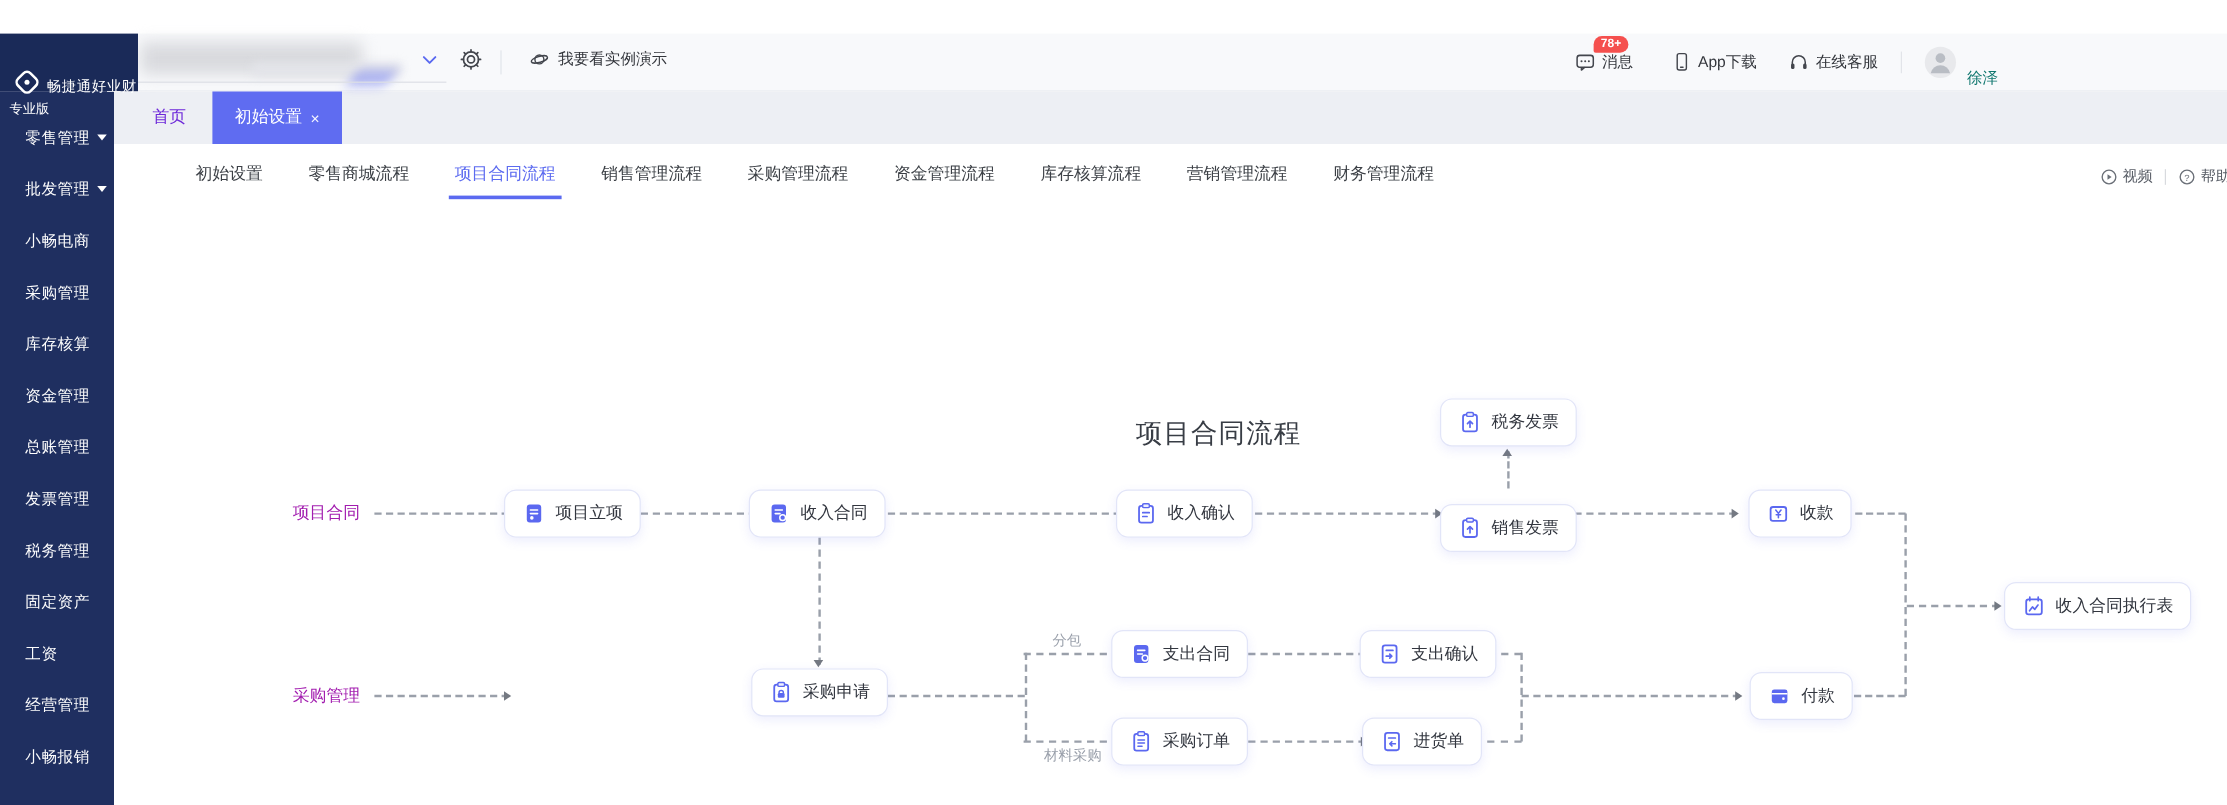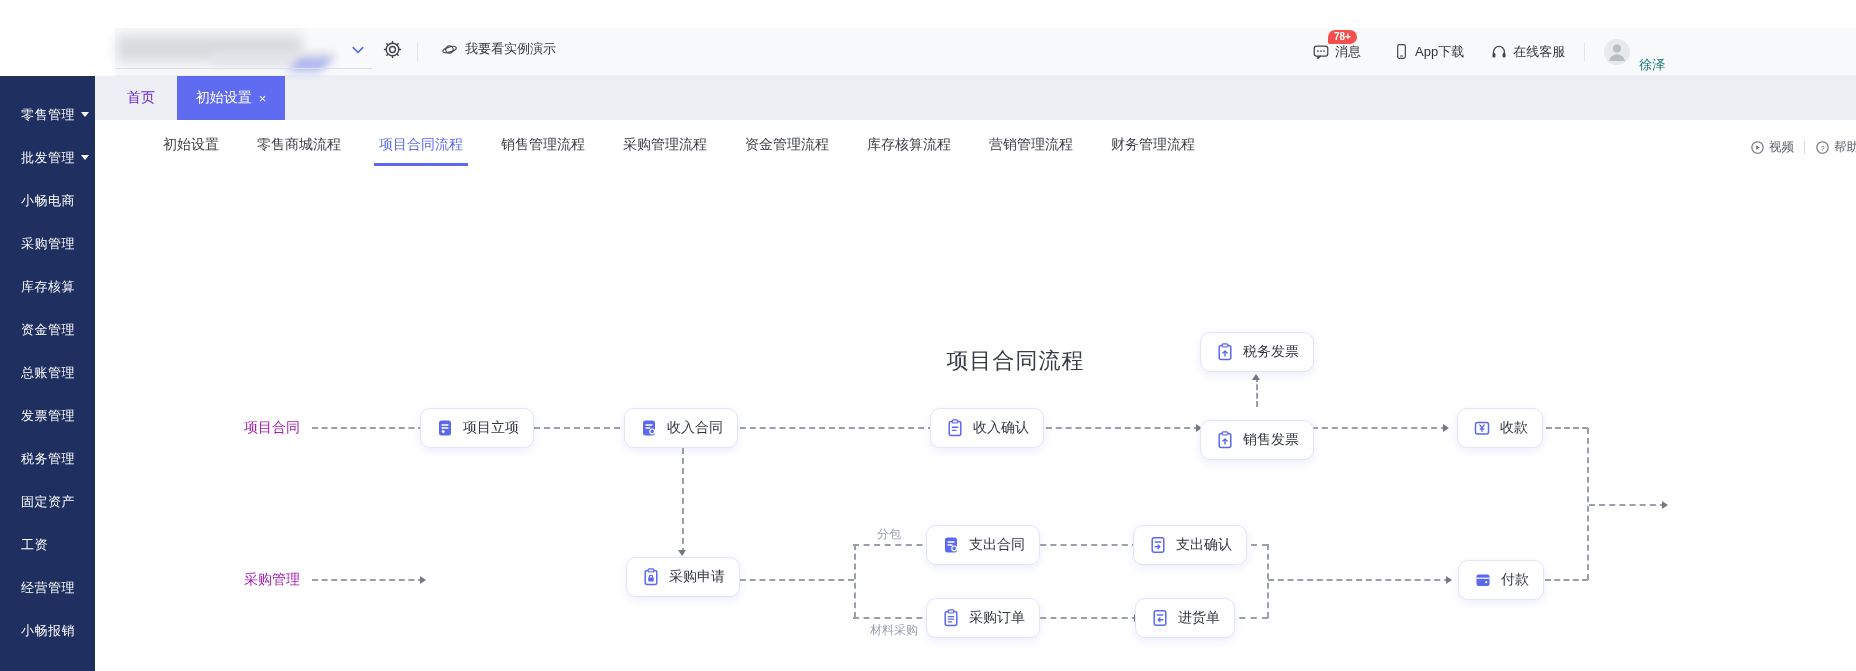--- a/index.html
+++ b/index.html
@@ -64,20 +64,30 @@
   .ev { width:0; border-left:2px dashed #9aa0aa; }
   .ar::after { content:''; position:absolute; right:-6px; top:-5px; border:4px solid transparent; border-left:6px solid #747982; }
   .au::before { content:''; position:absolute; left:-6px; top:-6px; border:4px solid transparent; border-bottom:6px solid #747982; }
   .ad::after { content:''; position:absolute; left:-6px; bottom:-6px; border:4px solid transparent; border-top:6px solid #747982; }
 </style>
 </head>
 <body>
 
 <div class="app">
 
+  <div class="logo-block">
+    <span class="logo-icon">
+      <svg width="23" height="23" viewBox="0 0 22 22">
+          <rect x="4" y="4" width="14" height="14" rx="4" transform="rotate(45 11 11)" fill="none" stroke="#fff" stroke-width="2"></rect>
+          <circle cx="11" cy="11" r="2" fill="#fff"></circle>
+        </svg>
+    </span>
+    <span class="brand-name">畅捷通好业财</span>
+    <span class="brand-edition">专业版</span>
+  </div>
 
   <div class="sidebar">
     <div class="side-item">
         <span>零售管理</span>
         <span class="caret"></span>
       </div>
     <div class="side-item">
         <span>批发管理</span>
         <span class="caret"></span>
       </div>
@@ -291,20 +301,28 @@
       <span>收款</span>
     </div>
     <div class="node" style="left:1162px;top:232px">
       <svg width="20" height="20" viewBox="0 0 20 20">
           <rect x="4.2" y="3.5" width="11.6" height="14" rx="2" fill="#fff" stroke="#5b68f0" stroke-width="1.5"></rect>
           <rect x="7.2" y="1.8" width="5.6" height="3.2" rx="1" fill="#eef0fe" stroke="#5b68f0" stroke-width="1.2"></rect>
           <path d="M10 14V9M7.9 11 10 8.9l2.1 2.1" fill="none" stroke="#5b68f0" stroke-width="1.4" stroke-linecap="round" stroke-linejoin="round"></path>
         </svg>
       <span>税务发票</span>
     </div>
+    <div class="node" style="left:1653px;top:385px">
+      <svg width="20" height="20" viewBox="0 0 20 20">
+          <rect x="3.5" y="4.5" width="13" height="12.5" rx="2" fill="#fff" stroke="#5b68f0" stroke-width="1.5"></rect>
+          <path d="M6.5 2.6v3M13.5 2.6v3" stroke="#5b68f0" stroke-width="1.4" stroke-linecap="round"></path>
+          <path d="M6.3 14l2.4-3.2 2 2 2.6-3.6" fill="none" stroke="#5b68f0" stroke-width="1.4" stroke-linecap="round" stroke-linejoin="round"></path>
+        </svg>
+      <span>收入合同执行表</span>
+    </div>
     <div class="node" style="left:588px;top:457px">
       <svg width="20" height="20" viewBox="0 0 20 20">
           <rect x="4.2" y="3.5" width="11.6" height="14" rx="2" fill="#fff" stroke="#5b68f0" stroke-width="1.5"></rect>
           <rect x="7.2" y="1.8" width="5.6" height="3.2" rx="1" fill="#eef0fe" stroke="#5b68f0" stroke-width="1.2"></rect>
           <path d="M8.2 11v-.8a1.8 1.8 0 0 1 3.6 0v.8" fill="none" stroke="#5b68f0" stroke-width="1.2"></path>
           <rect x="7.2" y="10.6" width="5.6" height="3.8" rx="1" fill="#5b68f0"></rect>
         </svg>
       <span>采购申请</span>
     </div>
     <div class="node" style="left:888px;top:425px">

